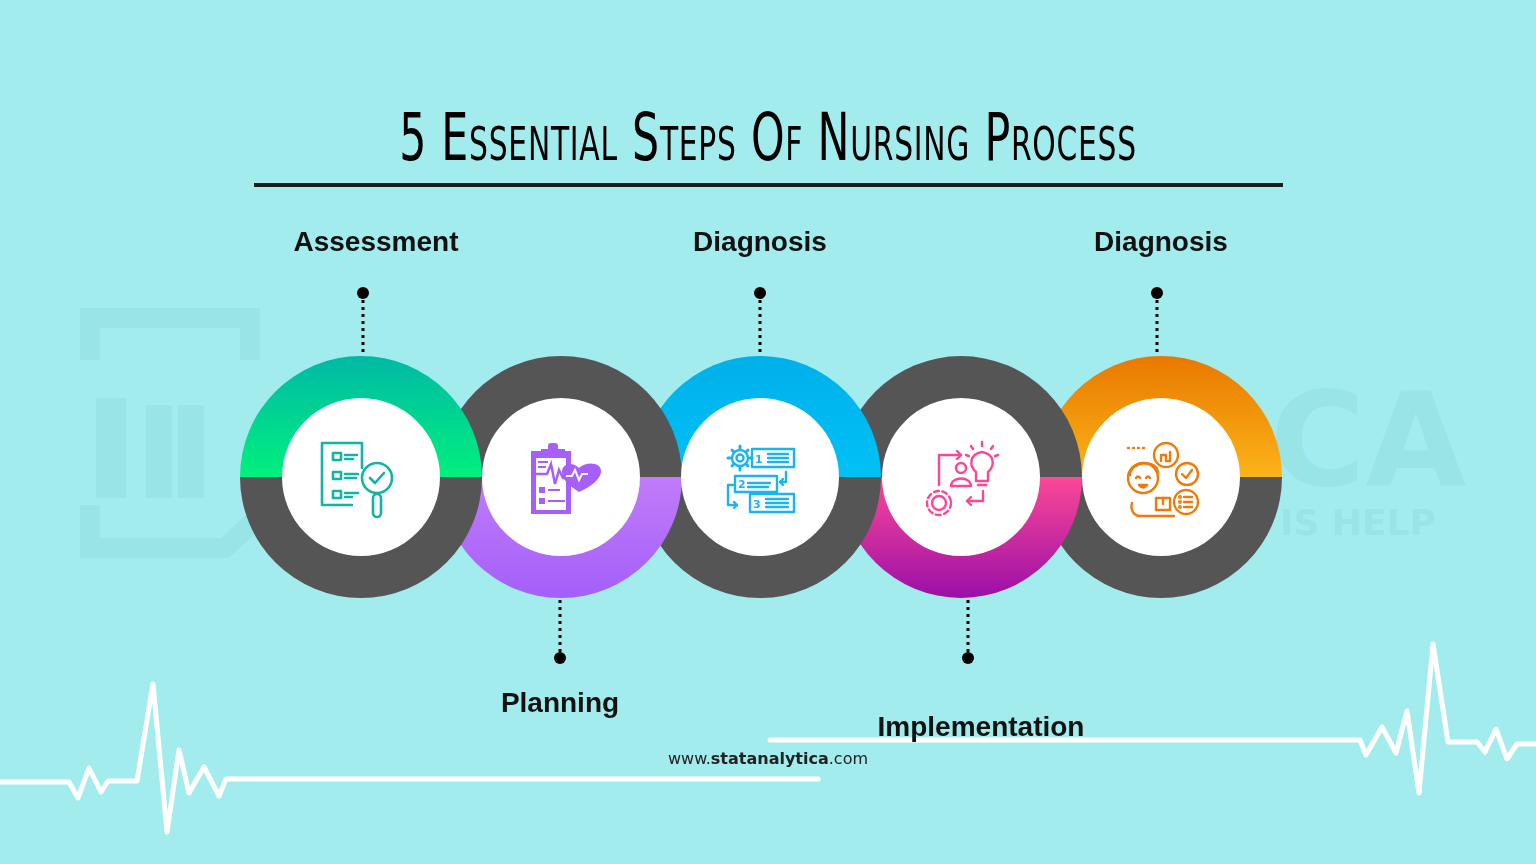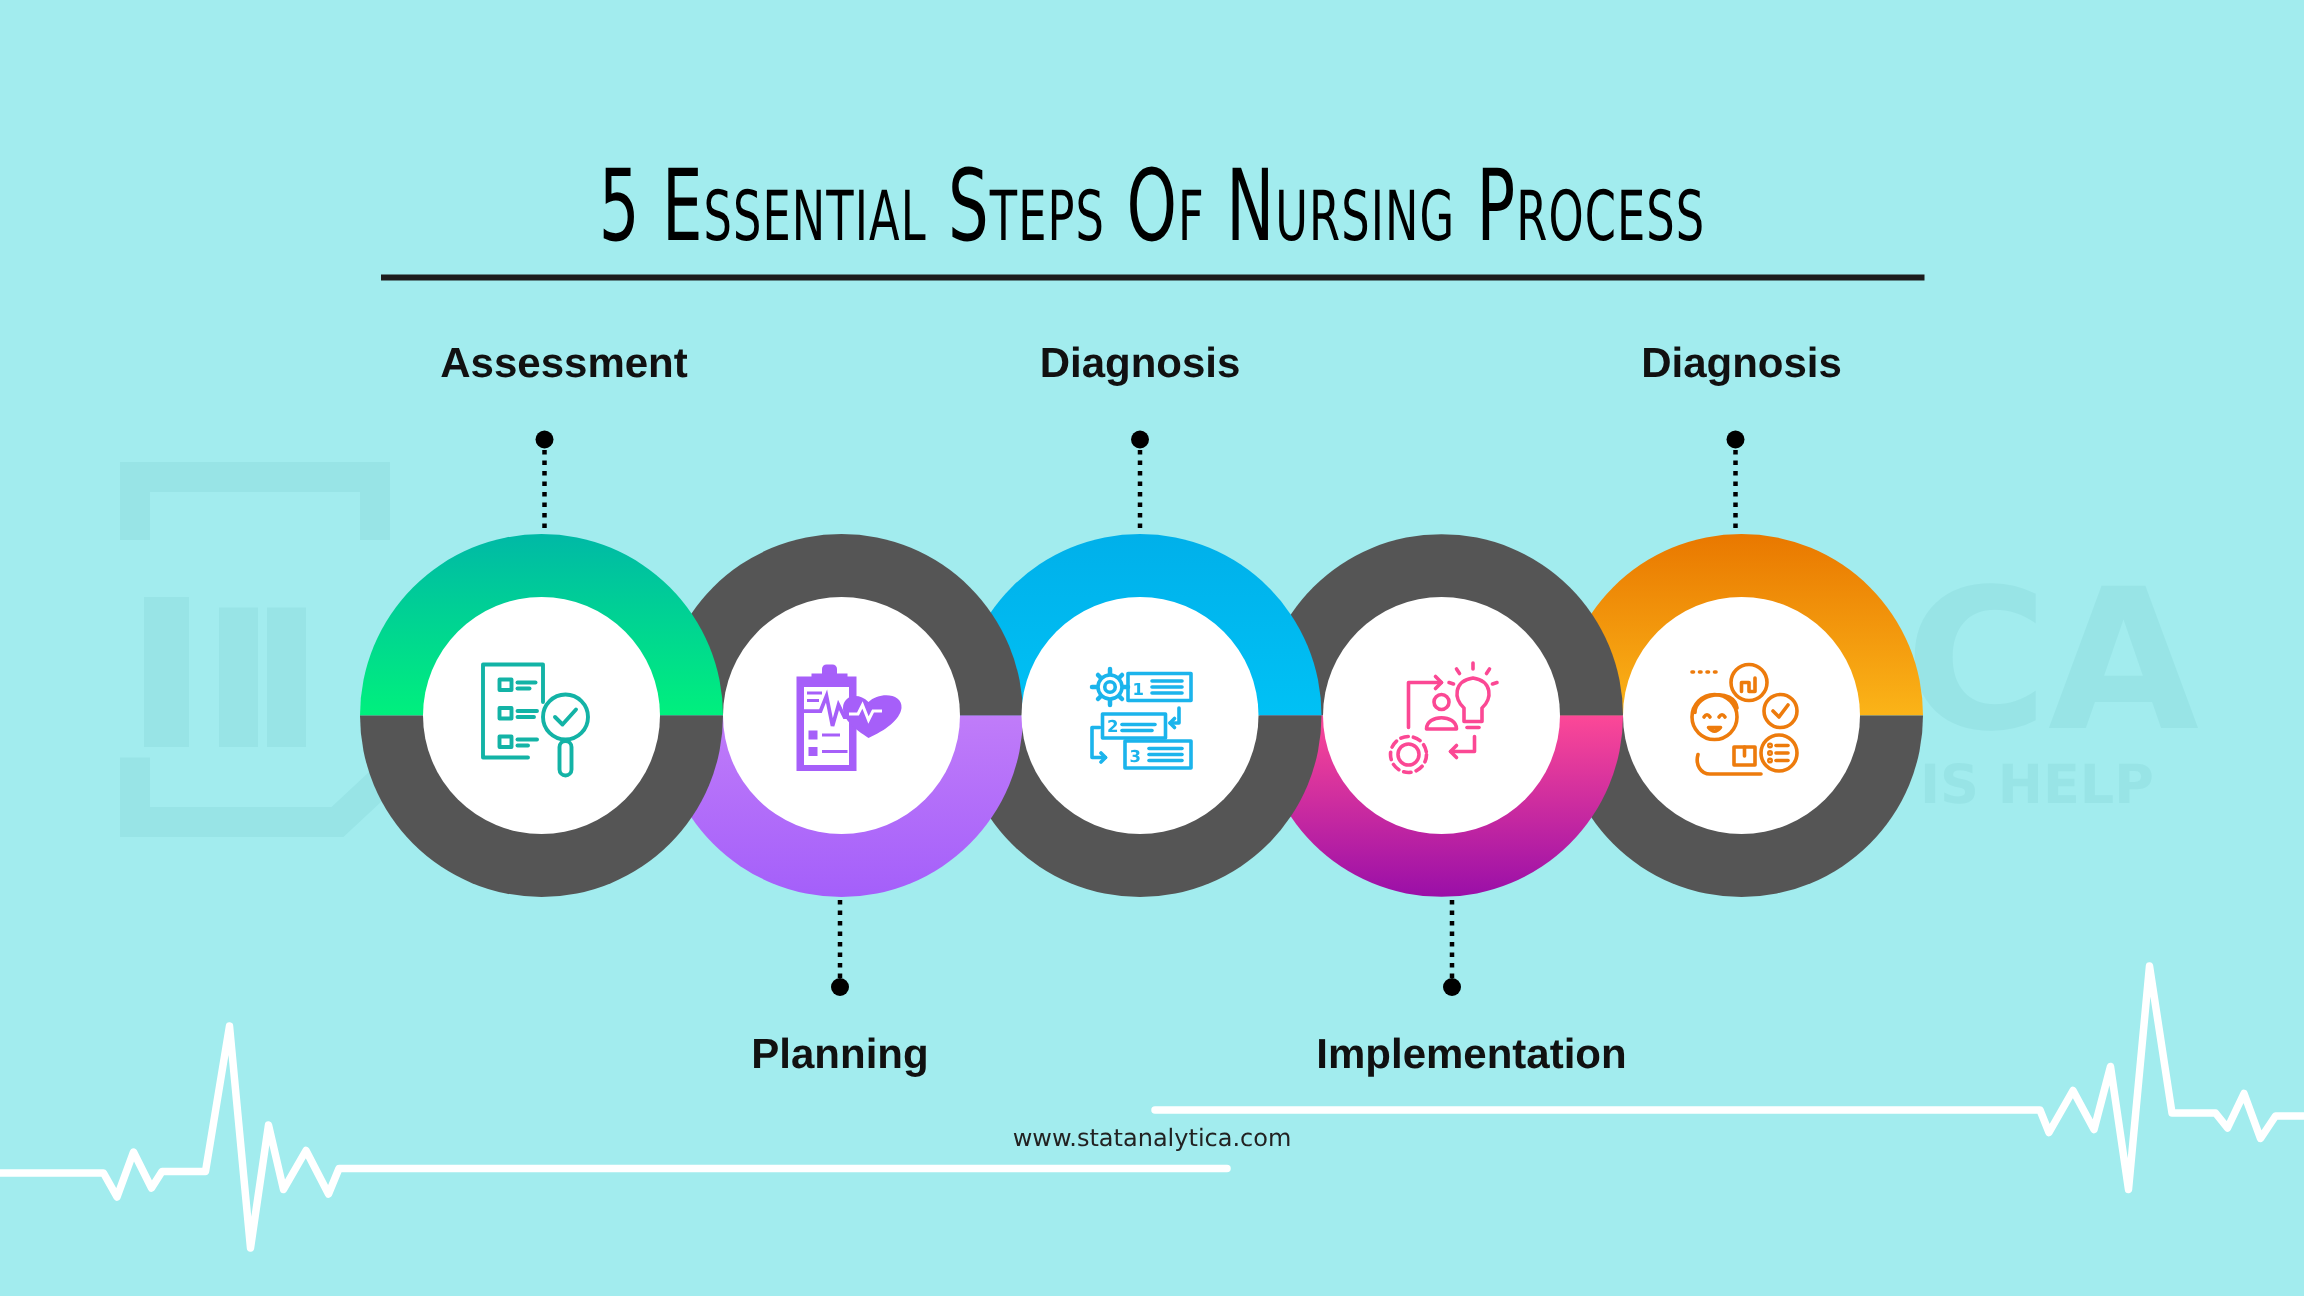--- a/index.html
+++ b/index.html
@@ -1,21 +1,21 @@
 <!DOCTYPE html>
 <html><head>
 <meta charset="utf-8">
 <style>
   html, body { margin:0; padding:0; }
   body { width:1536px; height:864px; overflow:hidden; background:#a2ecee; position:relative; font-family:"DejaVu Sans","Liberation Sans",sans-serif; }
   #title { position:absolute; left:0; width:1536px; top:98px; text-align:center; font-family:"DejaVu Sans Condensed","DejaVu Sans",sans-serif; font-size:66px; color:#000; letter-spacing:1px; transform:scaleX(0.72); transform-origin:768px 0; font-variant:small-caps; font-weight:normal; line-height:80px; }
   #title-rule { position:absolute; left:254px; top:183px; width:1029px; height:4px; background:#1c1c1c; }
   .label { position:absolute; font-family:Liberation Sans, sans-serif; font-weight:bold; font-size:28px; color:#111; white-space:nowrap; transform:translateX(-50%); line-height:34px; }
   .footer { position:absolute; left:768px; top:749px; transform:translateX(-50%); font-size:16px; color:#222; white-space:nowrap; font-family:"DejaVu Sans","Liberation Sans",sans-serif; }
-  .footer b { font-weight:normal;margin-top:31px; }
+  .footer b { font-weight:bold;margin-top:31px; }
   svg.layer { position:absolute; left:0; top:0; }
 </style>
 </head>
 <body>
 
 <svg class="layer" width="1536" height="864">
   <g fill="none" stroke="#98e4e6" stroke-width="20">
     <path d="M90 360 V318 H250 V360"></path>
     <path d="M90 505 V548 H225 L255 520"></path>
   </g>
@@ -214,16 +214,16 @@
     <path d="M1139 485 Q1143 490 1147 485 Z"></path>
     <path d="M1132 503 C1130 510 1134 516 1140 516 H1174"></path>
     <rect x="1156" y="498" width="14" height="12"></rect>
     <line x1="1163" y1="498" x2="1163" y2="504"></line>
   </g>
 </svg>
 
 <div class="label" style="left:376px; top:225px;">Assessment</div>
 <div class="label" style="left:560px; top:686px;">Planning</div>
 <div class="label" style="left:760px; top:225px;">Diagnosis</div>
-<div class="label" style="left:981px; top:686px;">Implementation</div>
+<div class="label" style="left:981px; top:710px;">Implementation</div>
 <div class="label" style="left:1161px; top:225px;">Diagnosis</div>
 
 <div class="footer"><span>www.</span><b>statanalytica</b><span>.com</span></div>
 
 </body></html>

